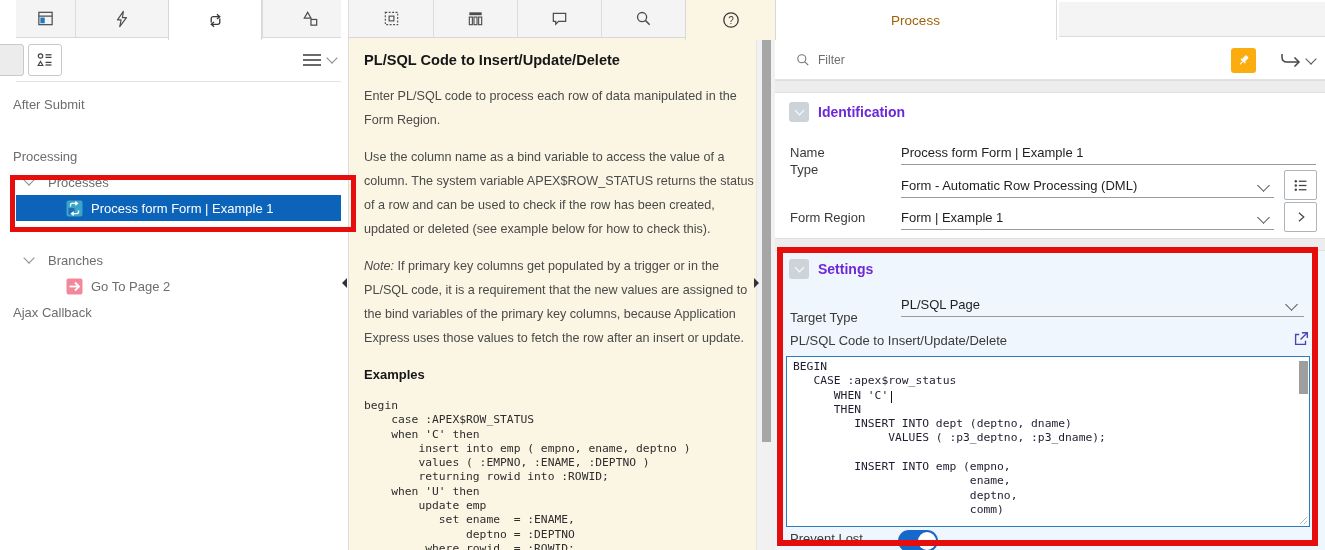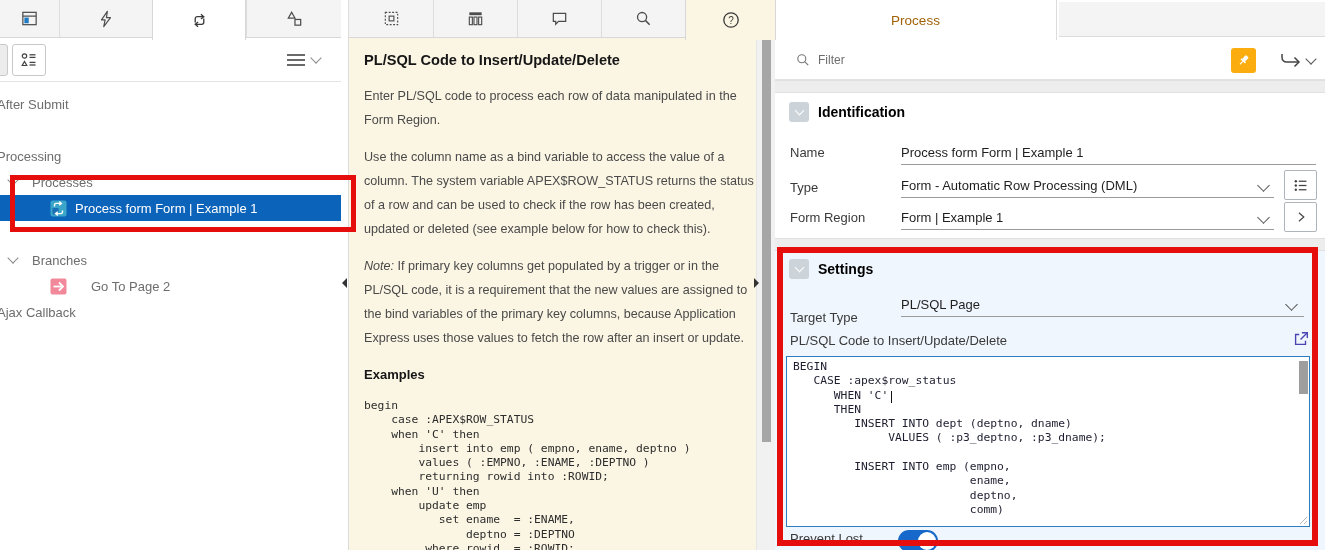--- a/index.html
+++ b/index.html
@@ -31,39 +31,39 @@
   .help-content h3{font-size:13px;color:#161616;margin:6px 0 12px}
   pre.code{font-family:"DejaVu Sans Mono",monospace;font-size:11.3px;line-height:14.3px;color:#2d2d2d;white-space:pre}
   .scroll-track{background:#f1f1f1}
   .scroll-thumb{background:#a6a6a6}
   .split-arrow{width:0;height:0;border-top:5px solid transparent;border-bottom:5px solid transparent}
   
   .band{background:#ededed;border-top:1px solid #e0e0e0;border-bottom:1px solid #e0e0e0}
   .sec-head{position:absolute;display:flex;align-items:center;gap:9px}
   .sec-chevbox{width:20px;height:20px;background:#ccd3d9;border-radius:3px;display:flex;align-items:center;justify-content:center}
   .sec-chevbox .chev{border-color:#fff;width:7px;height:7px;margin-top:-3px}
-  .sec-title{font-size:14px;font-weight:bold;color:#000000}
+  .sec-title{font-size:14px;font-weight:bold;color:#6d28d9}
   .flabel{position:absolute;left:790px;font-size:13px;color:#3a3a3a}
   .fvalue{position:absolute;left:901px;font-size:13px;color:#1f1f1f;white-space:nowrap}
   .uline{position:absolute;left:901px;height:0;border-bottom:1px solid #9b9b9b}
   .sel-chev{width:9px;height:9px;border-right:1.5px solid #555;border-bottom:1.5px solid #555;transform:rotate(45deg)}
   .sqbtn{position:absolute;width:33px;height:30px;background:#fff;border:1px solid #aeb4ba;border-radius:2px;display:flex;align-items:center;justify-content:center}
   .editor{position:absolute;left:786px;top:356px;width:524px;height:171px;background:#fff;border:1px solid var(--editor-border);overflow:hidden}
   .editor pre{position:absolute;left:6px;top:3px;font-family:"DejaVu Sans Mono",monospace;font-size:11.3px;line-height:14.3px;color:#1e1e30;white-space:pre}
   .cursor{position:absolute;width:1px;height:12px;background:#111}
   .toggle{position:absolute;width:40px;height:22px;background:var(--toggle);border-radius:11px}
   .toggle .knob{position:absolute;right:2px;top:2px;width:18px;height:18px;background:#fff;border-radius:50%}
   .annot{position:absolute;border-style:solid;border-color:var(--annotation);z-index:99;pointer-events:none}
   input.filter{border:none;outline:none;background:transparent;font-size:12px;color:#8b5cf6;width:300px}
   input.filter::placeholder{color:#6e6e6e;opacity:1}
 </style>
 </head>
 <body>
 
-<div class="abs" style="left:0;top:0;width:383px;height:550px;border-right:6px solid #eab308">
+<div class="abs" style="left:16px;top:0;width:383px;height:550px;border-right:6px solid #eab308">
 
   <div class="abs tabbar" style="left:0;top:0;width:341px;height:38px">
     <div class="tab" style="left:0;width:59px">
       <svg width="19" height="19" viewBox="0 0 20 20">
         <rect x="3" y="3.5" width="14" height="13" fill="none" stroke="#4d4d4d" stroke-width="1.3"></rect>
         <line x1="3" y1="7.5" x2="17" y2="7.5" stroke="#4d4d4d" stroke-width="1.3"></line>
         <rect x="4.6" y="9" width="4.6" height="6" fill="#1f7bc4"></rect>
       </svg>
     </div>
     <div class="tab sep" style="left:59px;width:93px">
@@ -133,21 +133,21 @@
   <div class="tree-row" style="top:247px">
     <span class="chev" style="margin-left:9px;margin-top:-4px"></span>
     <span class="lbl" style="margin-left:15px">Branches</span>
   </div>
   <div class="tree-row" style="top:273px">
     <svg width="17" height="17" viewBox="0 0 17 17" style="margin-left:50px">
       <rect x="0.5" y="0.5" width="16" height="16" rx="2" fill="#f2899b"></rect>
       <line x1="3.5" y1="8.5" x2="11.5" y2="8.5" stroke="#fff" stroke-width="1.8"></line>
       <polyline points="9,4.5 13,8.5 9,12.5" fill="none" stroke="#fff" stroke-width="1.8"></polyline>
     </svg>
-    <span class="lbl" style="margin-left:24px">Go To Page 2</span>
+    <span class="lbl" style="margin-left:8px">Go To Page 2</span>
   </div>
   <div class="tree-row" style="top:299px">
     <span class="lbl" style="margin-left:-3px">Ajax Callback</span>
   </div>
 </div>
 
 <div class="abs" style="left:341px;top:0;width:7px;height:550px;background:#fff">
   <div class="abs split-arrow" style="left:1px;top:278px;border-right:5px solid #333"></div>
 </div>
 
@@ -252,21 +252,21 @@
       </span>
     <span class="sec-title">Identification</span>
   </div>
 </div>
 
 <div>
   <span class="flabel" style="top:145px">Name</span>
   <span class="fvalue" style="top:145px">Process form Form | Example 1</span>
   <span class="uline" style="top:164px;width:415px"></span>
 
-  <span class="flabel" style="top:180px">Type</span>
+  <span class="flabel" style="top:162px">Type</span>
   <span class="fvalue" style="top:178px">Form - Automatic Row Processing (DML)</span>
   <span class="abs sel-chev" style="left:1259px;top:181px"></span>
   <span class="uline" style="top:197px;width:373px"></span>
   <div class="sqbtn" style="left:1284px;top:170px">
     <svg width="17" height="17" viewBox="0 0 20 20">
       <circle cx="4.5" cy="5" r="1.4" fill="#444"></circle>
         <line x1="8" y1="5" x2="17" y2="5" stroke="#444" stroke-width="1.5"></line>
       <circle cx="4.5" cy="10" r="1.4" fill="#444"></circle>
         <line x1="8" y1="10" x2="17" y2="10" stroke="#444" stroke-width="1.5"></line>
       <circle cx="4.5" cy="15" r="1.4" fill="#444"></circle>

